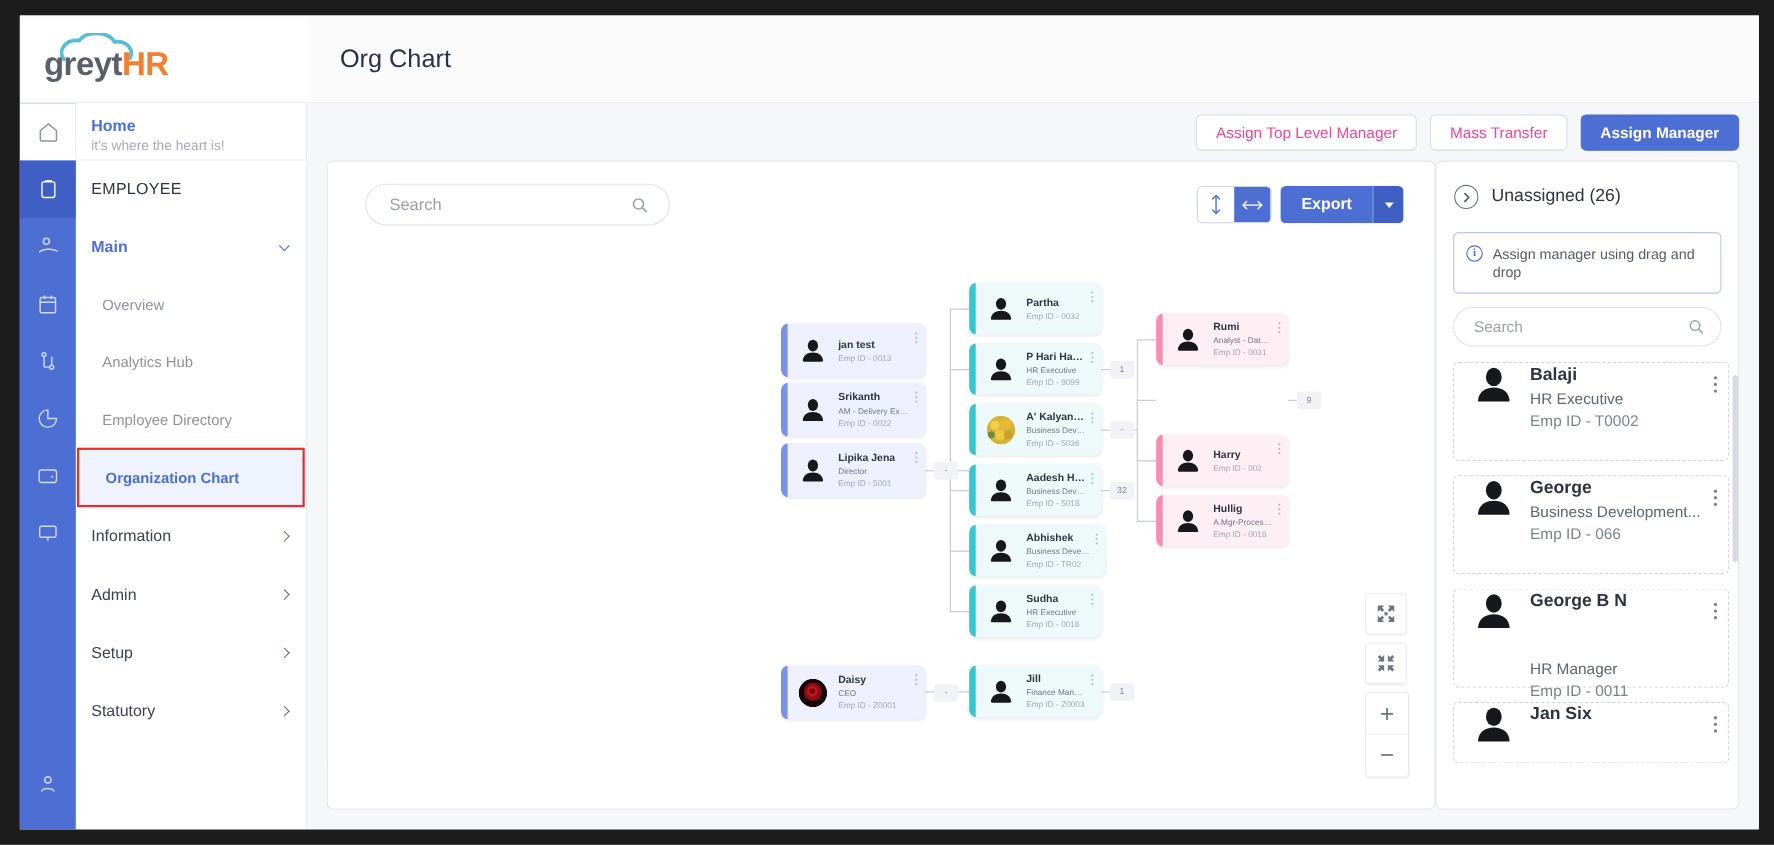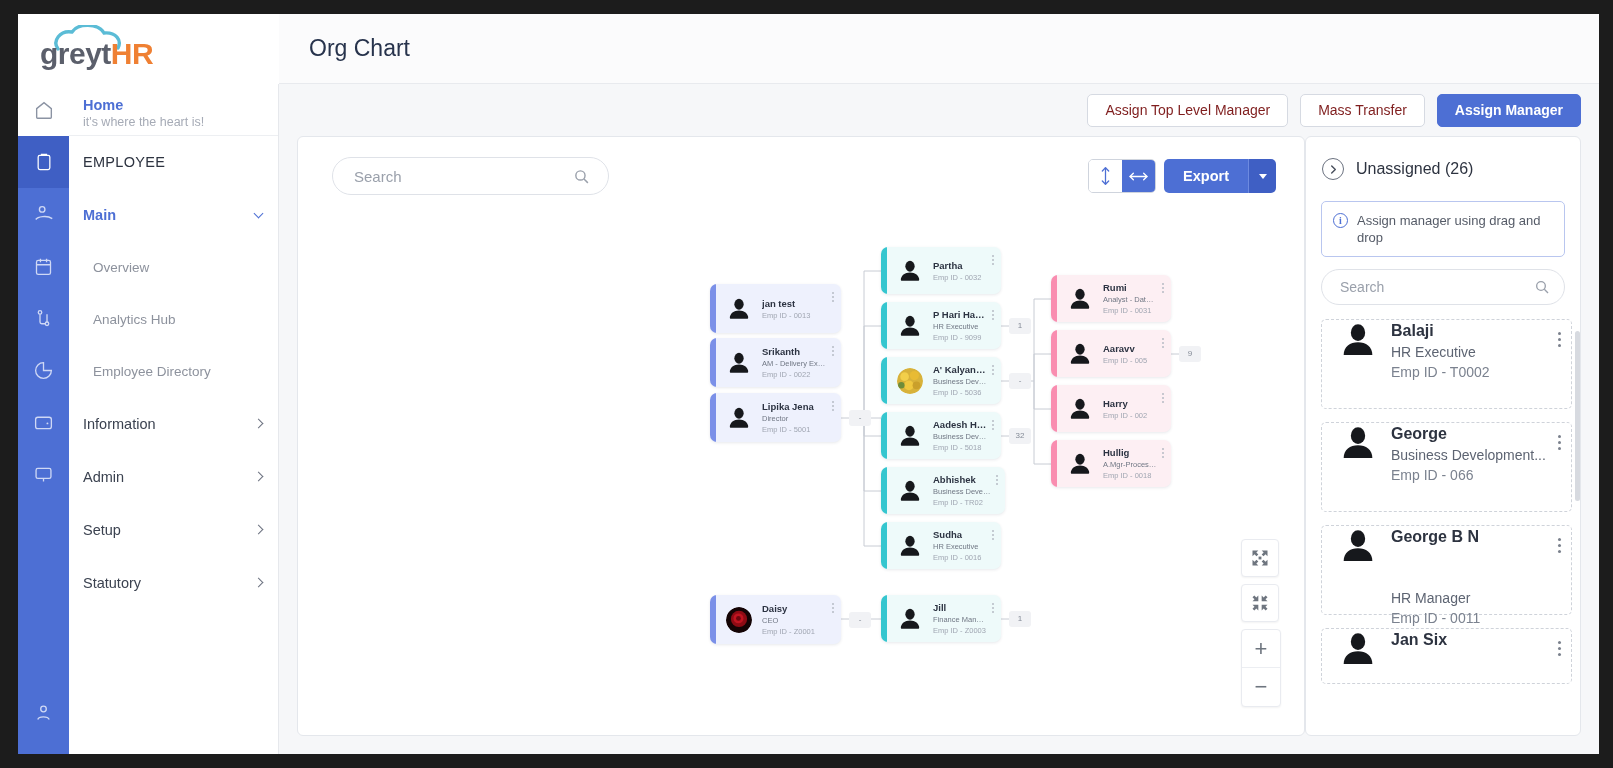--- a/index.html
+++ b/index.html
@@ -20,21 +20,21 @@
     position: relative;
     width: 1581px; height: 740px;
     background: #ffffff;
     overflow: hidden;
     display: flex;
     flex-direction: column;
   }
 
   
   .topbar {
-    height: 70px;
+    height: 80px;
     display: flex; align-items: center;
     background: #fbfbfc;
     flex: 0 0 auto;
     border-bottom: 1px solid #e8eaee;
   }
   .brand {
     width: 261px; flex: 0 0 261px;
     height: 73px;
     display: flex; align-items: center;
     padding-left: 22px;
@@ -150,21 +150,21 @@
     height: 52px; flex: 0 0 52px;
     display: flex; align-items: center; justify-content: flex-end;
     gap: 12px; padding-right: 18px;
   }
   .btn {
     height: 33px; border-radius: 5px;
     display: flex; align-items: center; justify-content: center;
     font-size: 14px; cursor: pointer; padding: 0 17px;
     white-space: nowrap;
   }
-  .btn-outline { border: 1px solid #d6dae2; background: #fff; color: #7f1d1d; }
+  .btn-outline { border: 1px solid #d6dae2; background: #fff; color: #ec4899; }
   .btn-primary { background: #4d6fd4; color: #fff; font-weight: 700; border: 1px solid #4d6fd4; }
 
   .content {
     flex: 1 1 auto; min-height: 0;
     display: flex; gap: 0;
     padding: 0 18px 18px 18px;
   }
 
   
   .canvas-card {
@@ -456,20 +456,23 @@
       </div>
       <div class="nav-sub">
         <span>Overview</span>
       </div>
       <div class="nav-sub">
         <span>Analytics Hub</span>
       </div>
       <div class="nav-sub">
         <span>Employee Directory</span>
       </div>
+      <div class="nav-sub selected">
+        <span>Organization Chart</span>
+      </div>
 
       <div class="nav-group plain">
         <span>Information</span>
         <span class="chev right"></span>
       </div>
       <div class="nav-group plain">
         <span>Admin</span>
         <span class="chev right"></span>
       </div>
       <div class="nav-group plain">
@@ -739,38 +742,20 @@
                   <span class="avatar">
                     <svg width="26" height="26" viewBox="0 0 24 24" fill="#16181c">
                       <ellipse cx="12" cy="7.6" rx="4.3" ry="5"></ellipse>
                       <path d="M3.4 21c0-5 3.9-7.6 8.6-7.6s8.6 2.6 8.6 7.6z"></path>
                     </svg>
                   </span>
                   <span class="info" style="display: block;">
                     <span class="nm" style="display: block;">Rumi</span>
                     <span class="dg" style="display: block;">Analyst - Data Visual...</span>
                     <span class="eid" style="display: block;">Emp ID - 0031</span>
-                  </span>
-                  <span class="kebab">
-                    <i></i>
-                    <i></i>
-                    <i></i>
-                  </span>
-                </div>
-                <div class="node pink" style="left: 753px; top: 193px; width: 120px; height: 47px;">
-                  <span class="accent"></span>
-                  <span class="avatar">
-                    <svg width="26" height="26" viewBox="0 0 24 24" fill="#16181c">
-                      <ellipse cx="12" cy="7.6" rx="4.3" ry="5"></ellipse>
-                      <path d="M3.4 21c0-5 3.9-7.6 8.6-7.6s8.6 2.6 8.6 7.6z"></path>
-                    </svg>
-                  </span>
-                  <span class="info" style="display: block;">
-                    <span class="nm" style="display: block;">Aaravv</span>
-                    <span class="eid" style="display: block;">Emp ID - 005</span>
                   </span>
                   <span class="kebab">
                     <i></i>
                     <i></i>
                     <i></i>
                   </span>
                 </div>
                 <div class="count-badge" style="left: 881px; top: 208.5px;">9</div>
                 <div class="node pink" style="left: 753px; top: 248px; width: 120px; height: 47px;">
                   <span class="accent"></span>

